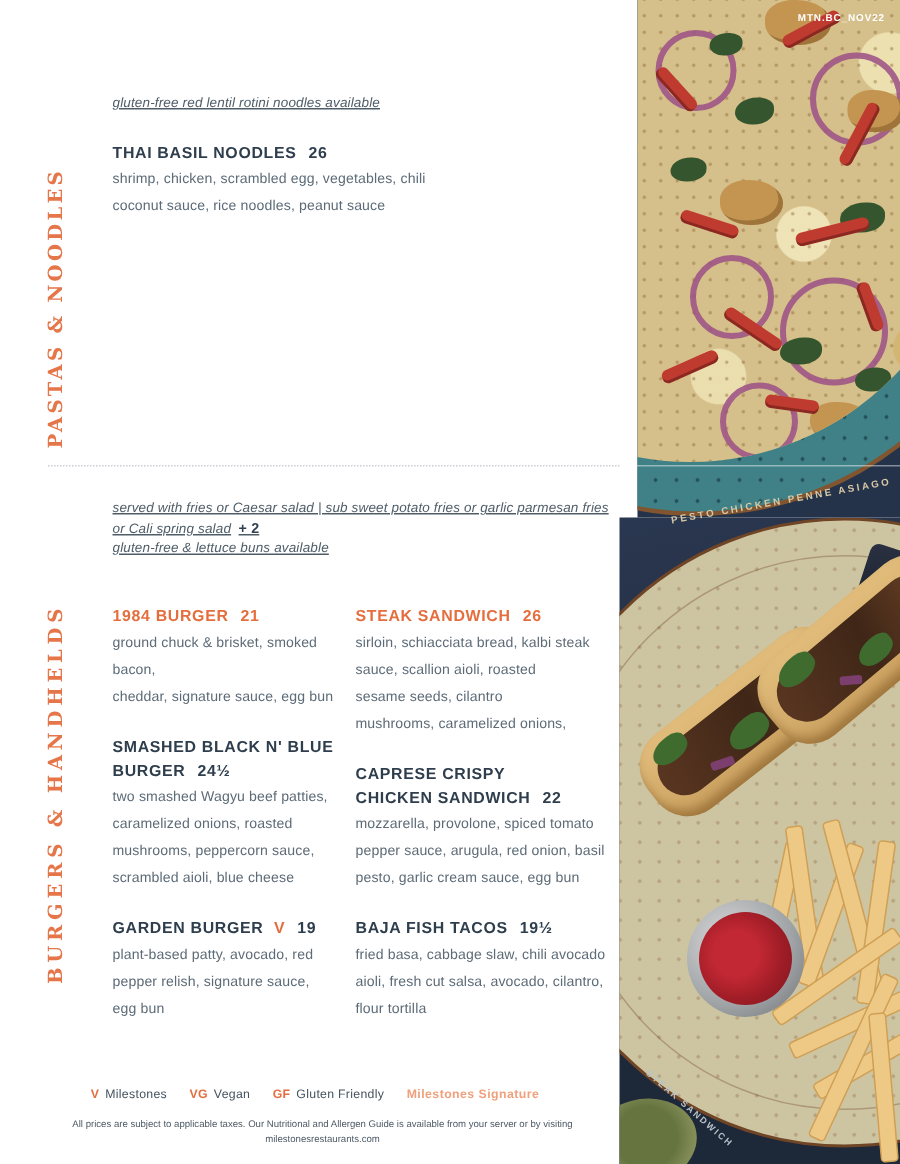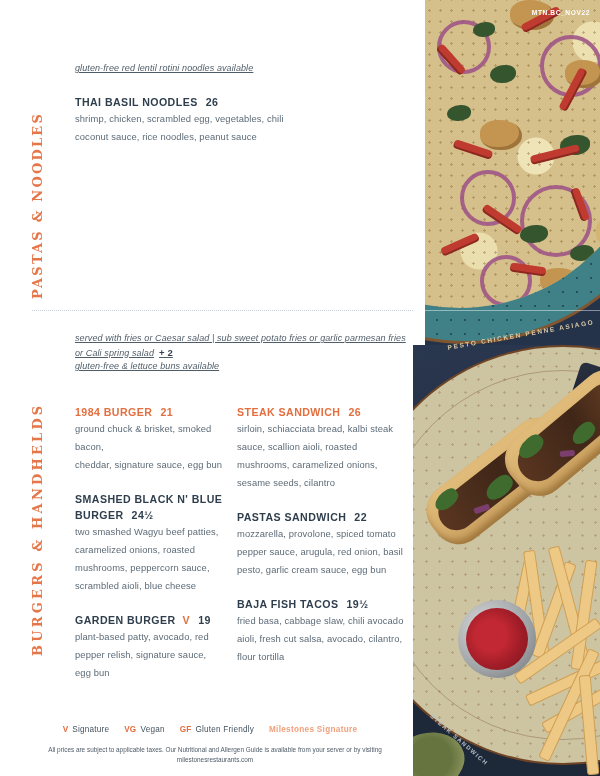--- a/index.html
+++ b/index.html
@@ -153,44 +153,45 @@
           <div class="mi-desc">egg bun</div>
         </div>
 
       </div>
       <div class="col2">
 
         <div class="mi">
           <div class="mi-name sig"><span>STEAK SANDWICH</span><span class="price">26</span></div>
           <div class="mi-desc">sirloin, schiacciata bread, kalbi steak</div>
           <div class="mi-desc">sauce, scallion aioli, roasted</div>
+          <div class="mi-desc">sesame seeds, cilantro</div>
           <div class="mi-desc">mushrooms, caramelized onions,</div>
-          <div class="mi-desc">sesame seeds, cilantro</div>
-        </div>
-
-        <div class="mi">
-          <div class="mi-name"><span>PASTAS SANDWICH</span><span class="price">22</span></div>
+        </div>
+
+        <div class="mi">
+          <div class="mi-name"><span>CAPRESE CRISPY</span></div>
+          <div class="mi-name"><span>CHICKEN SANDWICH</span><span class="price">22</span></div>
           <div class="mi-desc">mozzarella, provolone, spiced tomato</div>
           <div class="mi-desc">pepper sauce, arugula, red onion, basil</div>
           <div class="mi-desc">pesto, garlic cream sauce, egg bun</div>
         </div>
 
         <div class="mi">
           <div class="mi-name"><span>BAJA FISH TACOS</span><span class="price">19½</span></div>
           <div class="mi-desc">fried basa, cabbage slaw, chili avocado</div>
           <div class="mi-desc">aioli, fresh cut salsa, avocado, cilantro,</div>
           <div class="mi-desc">flour tortilla</div>
         </div>
 
       </div>
     </div>
   </div>
 
   <div class="legend">
-    <span><span class="lg-code">V</span><span>Signature</span></span>
+    <span><span class="lg-code">V</span><span>Milestones</span></span>
     <span><span class="lg-code">VG</span><span>Vegan</span></span>
     <span><span class="lg-code">GF</span><span>Gluten Friendly</span></span>
     <span class="lg-sig">Milestones Signature</span>
   </div>
   <div class="disclaimer">
     <div>All prices are subject to applicable taxes. Our Nutritional and Allergen Guide is available from your server or by visiting</div>
     <div>milestonesrestaurants.com</div>
   </div>
 
   <div class="photo-col">

